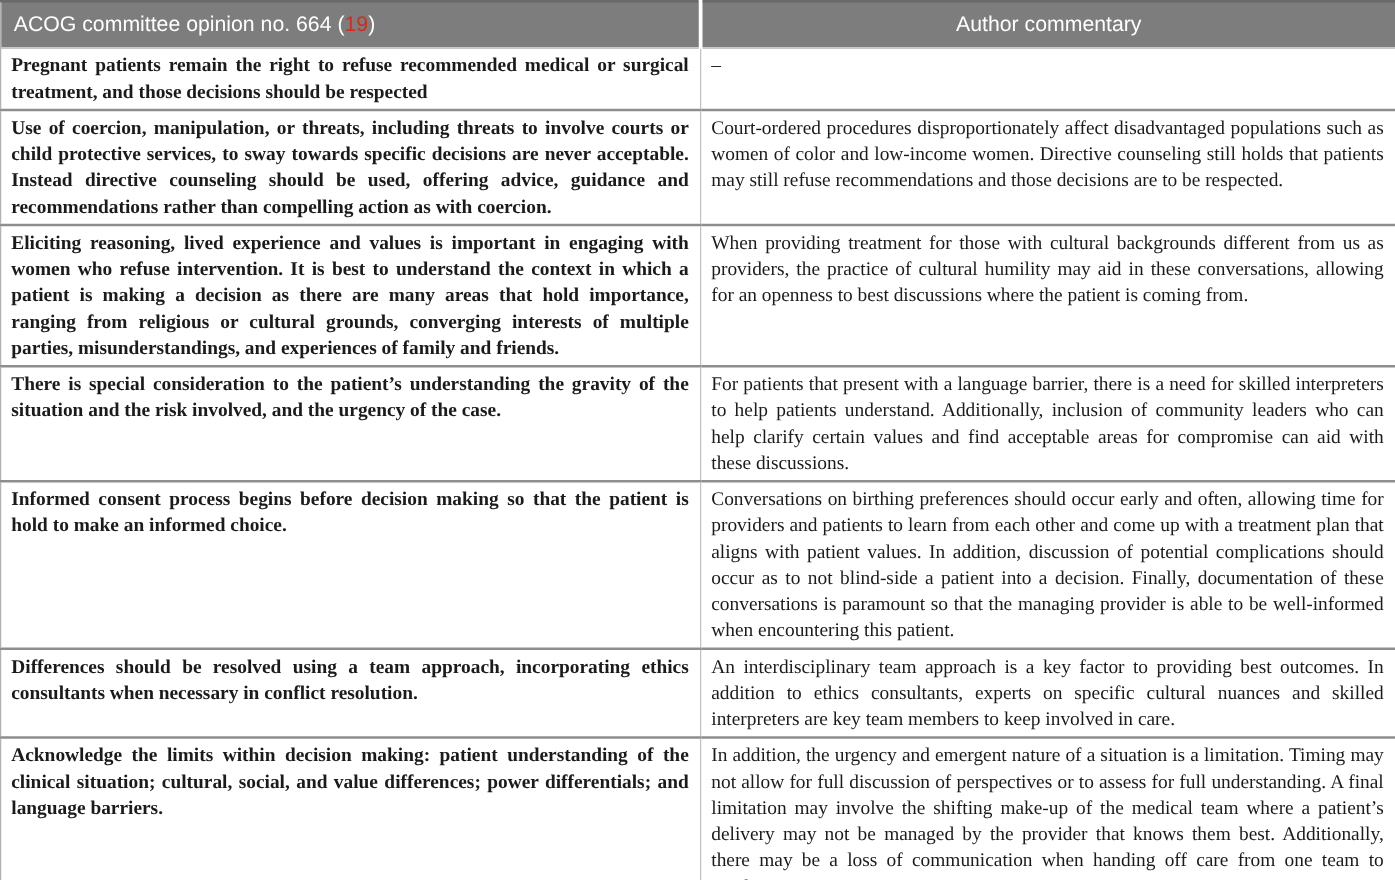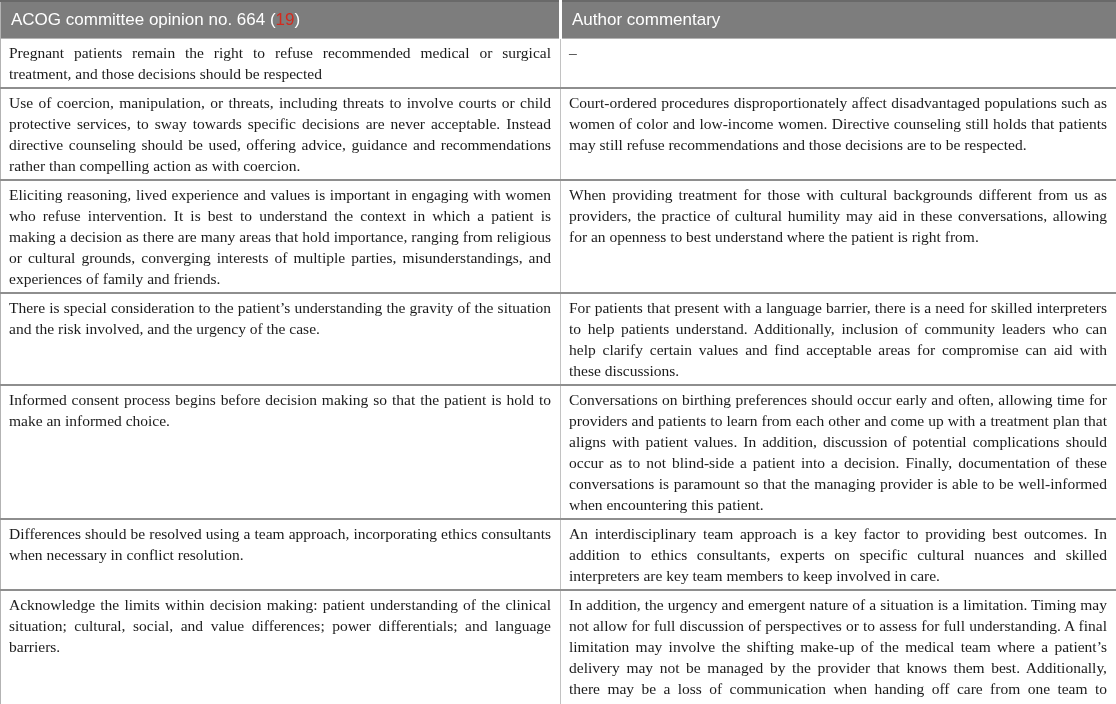--- a/index.html
+++ b/index.html
@@ -37,39 +37,40 @@
     border-bottom: 1px solid #b3b3b3;
     vertical-align: middle;
     box-sizing: border-box;
   }
   th.hdr-left {
     text-align: left;
     border-left: 1px solid #b3b3b3;
     border-right: 3px solid #ffffff;
   }
   th.hdr-right {
-    text-align: left;
+    text-align: center;
     border-right: 1px solid #b3b3b3;
   }
   .ref-red { color: #d42a1e; }
 
   
   tbody td {
     vertical-align: top;
     text-align: justify;
     font-size: 15.5px;
     line-height: 21px;
     color: #1b1b1b;
     padding: 3px 9px 3px 8px;
     box-sizing: border-box;
     background: #ffffff;
   }
   tbody td.cell-left {
     border-left: 1px solid #b3b3b3;
     border-right: 1px solid #c2c2c2;
+    font-weight: bold;
   }
   tbody td.cell-right {
     border-right: 1px solid #b3b3b3;
   }
   tbody tr td { border-top: 2px solid #8e8e8e; }
   tbody tr:first-child td { border-top: 1px solid #b3b3b3; }
   tbody tr:last-child td { border-bottom: 2px solid #9a9a9a; }
 
   tr.r1 { height: 47px; }
   tr.r2 { height: 88px; padding-left: 35px; }
@@ -98,21 +99,21 @@
       <tr class="r1">
         <td class="cell-left">Pregnant patients remain the right to refuse recommended medical or surgical treatment, and those decisions should be respected</td>
         <td class="cell-right">–</td>
       </tr>
       <tr class="r2">
         <td class="cell-left">Use of coercion, manipulation, or threats, including threats to involve courts or child protective services, to sway towards specific decisions are never acceptable. Instead directive counseling should be used, offering advice, guidance and recommendations rather than compelling action as with coercion.</td>
         <td class="cell-right">Court-ordered procedures disproportionately affect disadvantaged populations such as women of color and low-income women. Directive counseling still holds that patients may still refuse recommendations and those decisions are to be respected.</td>
       </tr>
       <tr class="r3">
         <td class="cell-left">Eliciting reasoning, lived experience and values is important in engaging with women who refuse intervention. It is best to understand the context in which a patient is making a decision as there are many areas that hold importance, ranging from religious or cultural grounds, converging interests of multiple parties, misunderstandings, and experiences of family and friends.</td>
-        <td class="cell-right">When providing treatment for those with cultural backgrounds different from us as providers, the practice of cultural humility may aid in these conversations, allowing for an openness to best understand where the patient is right from.</td>
+        <td class="cell-right">When providing treatment for those with cultural backgrounds different from us as providers, the practice of cultural humility may aid in these conversations, allowing for an openness to best discussions where the patient is coming from.</td>
       </tr>
       <tr class="r4">
         <td class="cell-left">There is special consideration to the patient’s understanding the gravity of the situation and the risk involved, and the urgency of the case.</td>
         <td class="cell-right">For patients that present with a language barrier, there is a need for skilled interpreters to help patients understand. Additionally, inclusion of community leaders who can help clarify certain values and find acceptable areas for compromise can aid with these discussions.</td>
       </tr>
       <tr class="r5">
         <td class="cell-left">Informed consent process begins before decision making so that the patient is hold to make an informed choice.</td>
         <td class="cell-right">Conversations on birthing preferences should occur early and often, allowing time for providers and patients to learn from each other and come up with a treatment plan that aligns with patient values. In addition, discussion of potential complications should occur as to not blind-side a patient into a decision. Finally, documentation of these conversations is paramount so that the managing provider is able to be well-informed when encountering this patient.</td>
       </tr>
       <tr class="r6">

